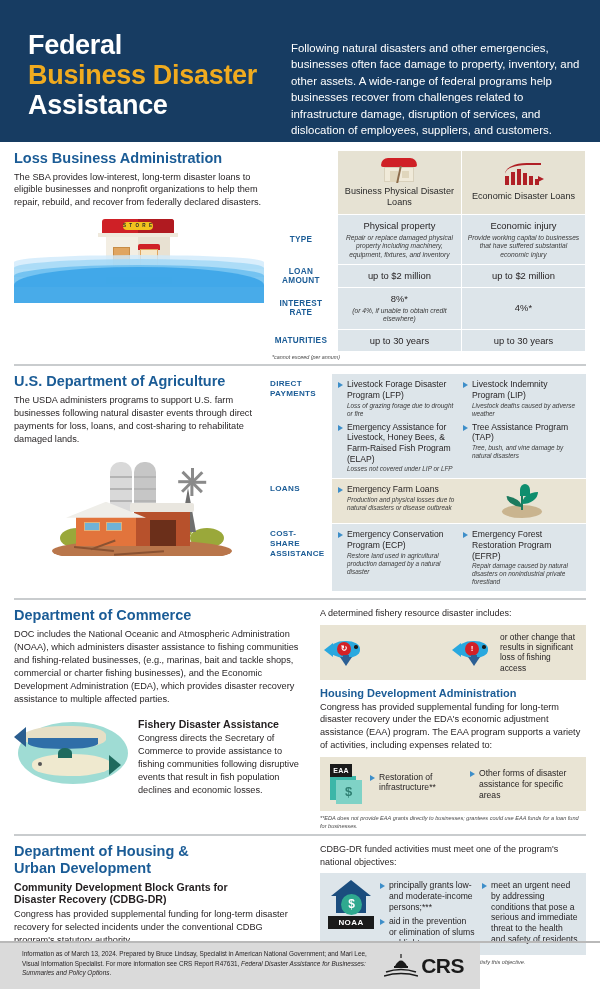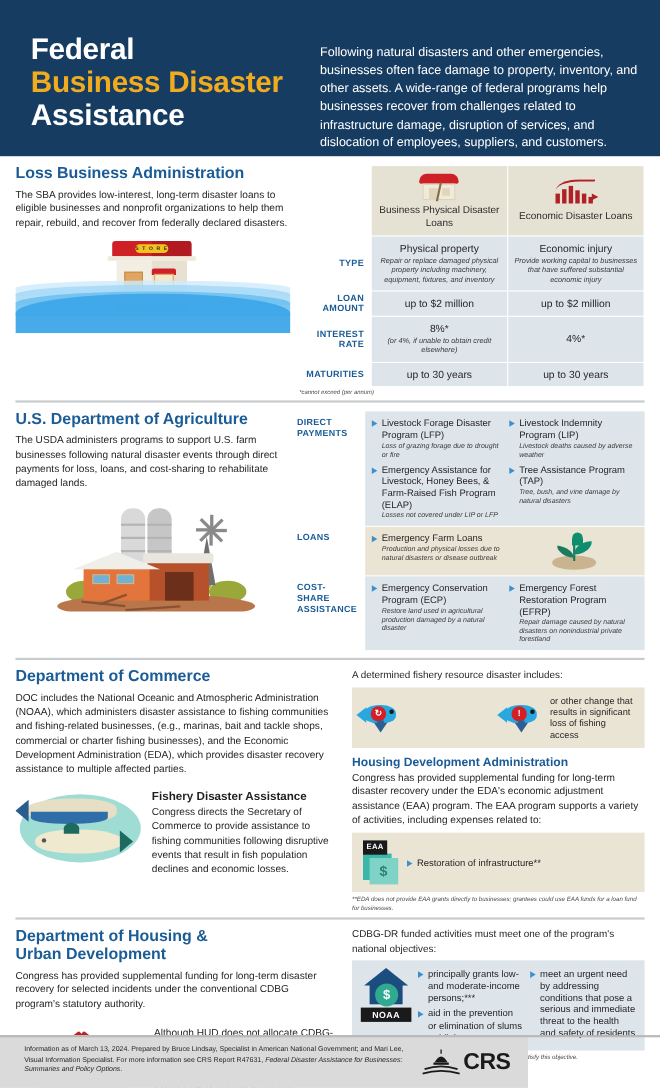--- a/index.html
+++ b/index.html
@@ -47,21 +47,21 @@
   .col-left { width: 256px; flex: none; padding-right: 6px; }
   .col-right { flex: 1; }
 
   
   .sba-wrap { padding-top: 8px; }
   .tbl { width: 100%; border-collapse: separate; border-spacing: 1px 1px; }
   .tbl td { vertical-align: middle; }
   .rowlabel {
     color: #1b5c96; font-weight: bold; font-size: 8.2px;
     letter-spacing: 0.3px; padding-right: 6px; width: 66px;
-    vertical-align: middle; text-align: right;
+    vertical-align: middle; text-align: center;
     background: #fff;
   }
   .hcell {
     background: #e6e2d3; text-align: center; padding: 5px 4px 6px;
     width: 124px;
   }
   .hcell .hlabel { font-size: 9.1px; line-height: 1.2; color:#2a2a2a; }
   .dcell {
     background: #dde5ea; text-align: center; padding: 5px 4px;
     font-size: 9.4px; color: #231f20; line-height: 1.25;
@@ -559,33 +559,38 @@
           <div class="eaaicon">
             <div class="eaa-bill"></div>
               <div class="eaa-bill2"></div>
             <div class="eaa-tag">EAA</div>
             <div class="eaa-d">$</div>
           </div>
           <div class="pitem" style="flex:1;">
             <div class="tri"></div>
             <div class="ptxt">Restoration of infrastructure**</div>
           </div>
+          <div class="pitem" style="flex:1.15;">
+            <div class="tri"></div>
+            <div class="ptxt">Other forms of disaster assistance for specific areas</div>
+          </div>
         </div>
 
         <div class="tiny-note">**EDA does not provide EAA grants directly to businesses; grantees could use EAA funds for a loan fund for businesses.</div>
       </div>
     </div>
   </div>
 
   <div class="divider" style="margin-top:4px;"></div>
 
   <div class="section" style="padding-top:7px;">
     <div class="two-col">
       <div class="col-left" style="width:300px;">
         <div class="sec-title" style="width:210px;">Department of Housing &amp; Urban Development</div>
+        <div class="subhead" style="width:250px; margin-top:3px;">Community Development Block Grants for Disaster Recovery (CDBG-DR)</div>
         <div class="sec-body" style="margin-top:2px; width:290px;">Congress has provided supplemental funding for long-term disaster recovery for selected incidents under the conventional CDBG program's statutory authority.</div>
 
         <div style="display:flex; gap:6px; margin-top:10px; align-items:flex-start;">
           <div class="illus illus-house">
             <div class="ch-roofL"></div>
               <div class="ch-roofR"></div>
             <div class="ch-body"></div>
 
             <div class="ch-crack" style="left:58px; top:22px; height:16px; transform:rotate(18deg);"></div>
 

